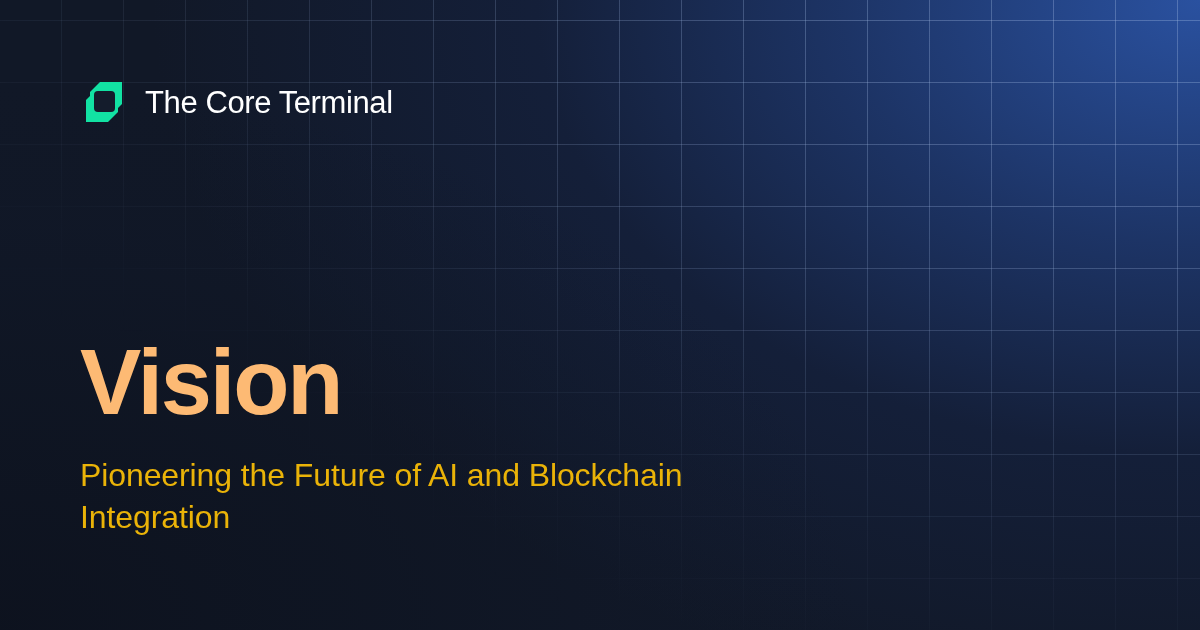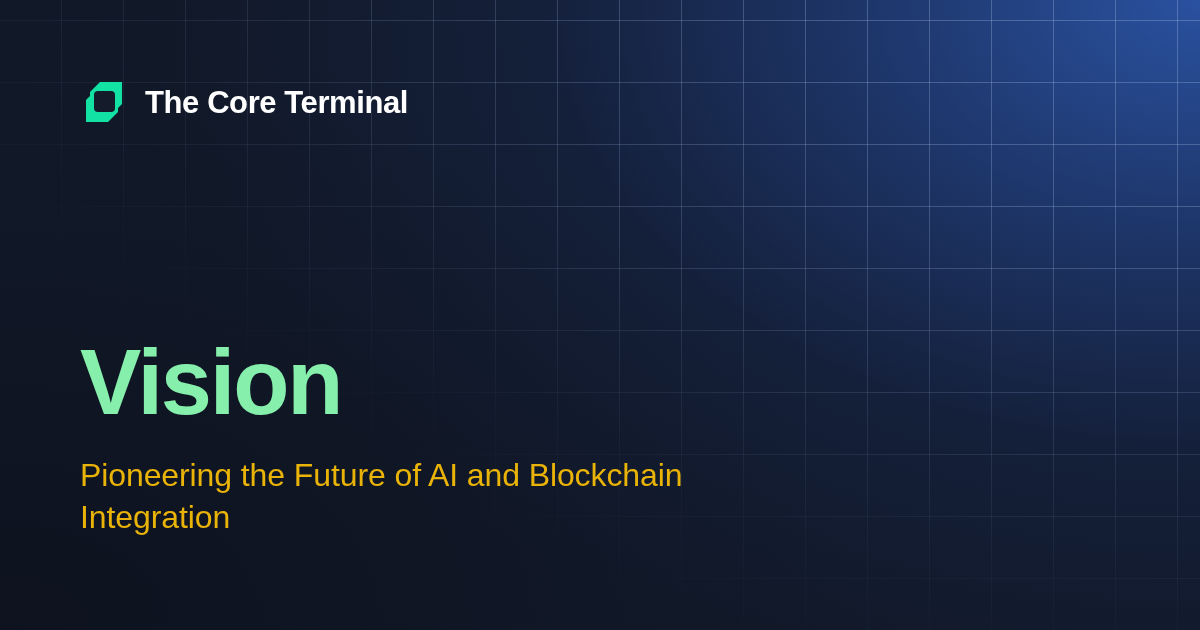--- a/index.html
+++ b/index.html
@@ -109,38 +109,38 @@
     gap: 17px;
   }
   .brand-mark {
     width: 48px;
     height: 48px;
     display: block;
     flex: 0 0 auto;
   }
   .brand-name {
     font-size: 31px;
-    font-weight: bold;
+    font-weight: normal;
     color: #ffffff;
     letter-spacing: -0.4px;
     line-height: 1;
     white-space: nowrap;
   }
 
   
   .content {
     position: absolute;
     left: 80px;
     top: 336px;
     width: 800px;
   }
   .page-title {
     font-size: 92px;
     font-weight: bold;
-    color: #86efac;
+    color: #fdba74;
     line-height: 1.0;
     letter-spacing: -2.2px;
     margin: 0;
   }
   .page-subtitle {
     margin: 26px 0 0 0;
     font-size: 32px;
     font-weight: normal;
     color: #eab308;
     line-height: 1.32;

